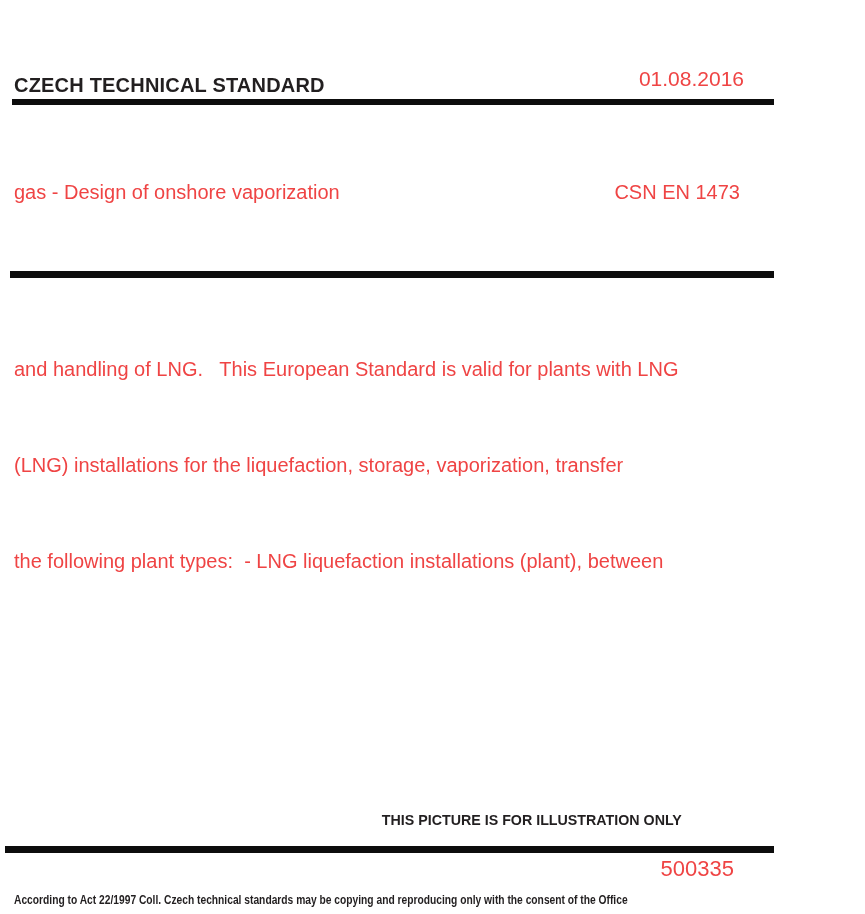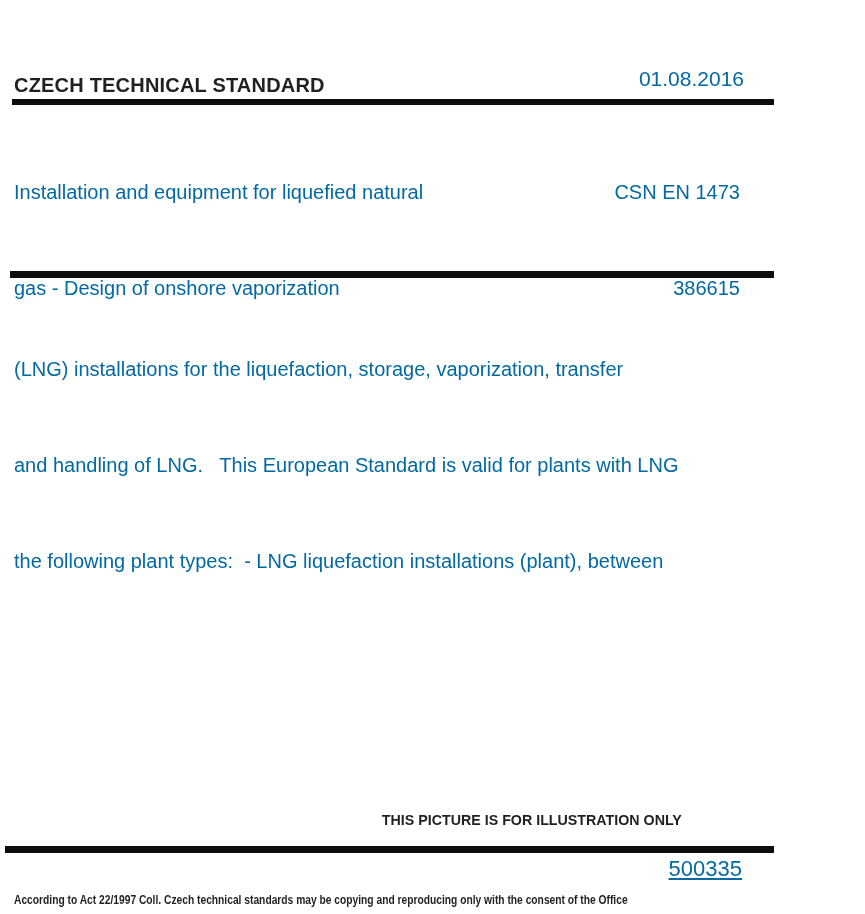--- a/index.html
+++ b/index.html
@@ -5,21 +5,21 @@
   * { margin: 0; padding: 0; box-sizing: border-box; }
   html, body { background: #ffffff; }
   .page {
     position: relative;
     width: 774px;
     height: 914px;
     background: #ffffff;
     font-family: "Liberation Sans", sans-serif;
     overflow: hidden;
   }
-  .teal { color: #0369a1; }
+  .teal { color: #ef4444; }
   .ink  { color: #221F20; }
 
   .std-label {
     position: absolute;
     left: 14px; top: 74px;
     font-size: 20px;
     font-weight: bold;
     letter-spacing: 0.2px;
     white-space: pre;
   }
@@ -76,52 +76,49 @@
     left: 14px; top: 859px;
     font-size: 12.5px;
     font-weight: bold;
     line-height: 16.5px;
     white-space: pre;
     transform: scaleX(0.82);
     transform-origin: left top;
   }
   .doc-number {
     position: absolute;
-    right: 32px; top: 856px;
+    right: 40px; top: 856px;
     font-size: 22px;
     white-space: pre;
-    text-decoration: underline;
   }
 </style>
 </head>
 <body>
 
 <div class="page">
 
   <div class="std-label ink">CZECH TECHNICAL STANDARD</div>
 
   <div class="date teal">01.08.2016</div>
 
   <div class="rule rule-1"></div>
 
   <div class="title-block teal">
-    <div>Installation and equipment for liquefied natural</div>
     <div>gas - Design of onshore vaporization</div>
   </div>
 
   <div class="code-block teal">
     <div>CSN EN 1473</div>
-    <div>386615</div>
   </div>
 
   <div class="rule rule-2"></div>
 
   <div class="abstract teal">
+    <div>and handling of LNG.   This European Standard is valid for plants with LNG</div>
     <div>(LNG) installations for the liquefaction, storage, vaporization, transfer</div>
-    <div>and handling of LNG.   This European Standard is valid for plants with LNG</div>
     <div>the following plant types:  - LNG liquefaction installations (plant), between</div>
     
     
     
     
     
     
     
     
     

